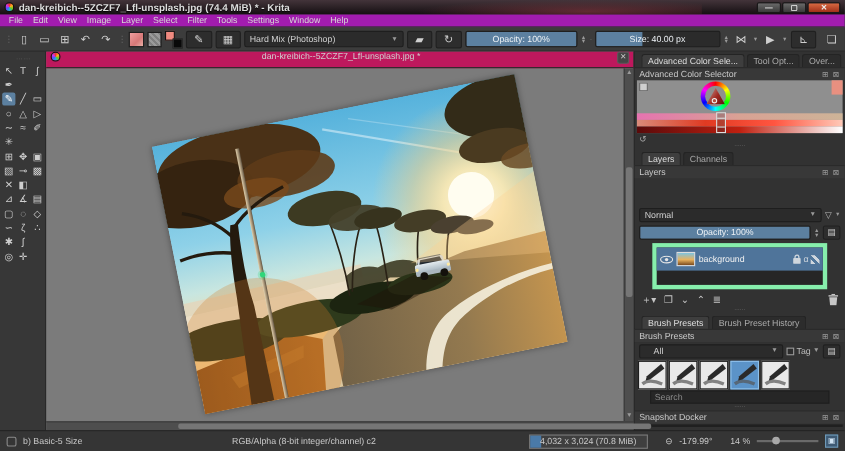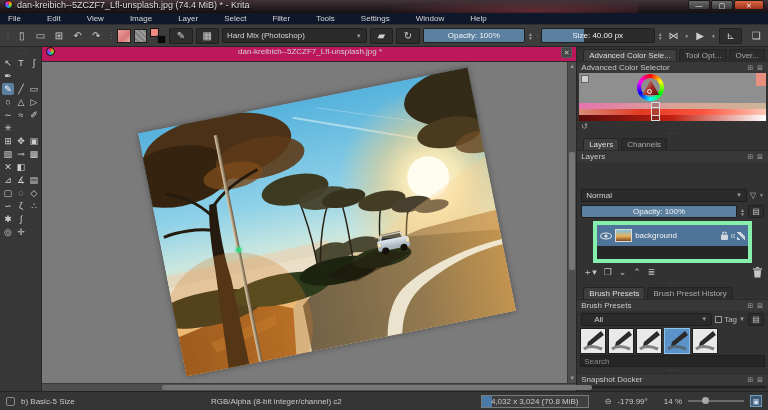--- a/index.html
+++ b/index.html
@@ -2,33 +2,33 @@
 <html><head>
 <meta charset="utf-8">
 <style>
   * { margin:0; padding:0; box-sizing:border-box; }
   html,body { width:768px; height:410px; overflow:hidden; background:#222;
     font-family:"Liberation Sans", sans-serif; -webkit-font-smoothing:antialiased; }
   .app { width:768px; height:410px; display:flex; flex-direction:column; background:#3b3b3b; }
 
   
   .titlebar { height:13px; background:linear-gradient(#43343a,#150f12); position:relative;
-    display:flex; align-items:flex-start; padding:0 4px; color:#ddd; font-size:9px; flex:0 0 13px; }
+    display:flex; align-items:center; padding:0 4px; color:#ddd; font-size:9px; flex:0 0 13px;font-weight:bold; }
   .titlebar::before { content:""; position:absolute; right:130px; top:0; width:260px; height:13px;
     background:radial-gradient(ellipse at 60% 80%, rgba(150,60,70,.55), rgba(0,0,0,0) 70%); }
   .krita-logo { width:9px; height:9px; border-radius:50%; margin-right:4px; flex:0 0 9px;
     background:conic-gradient(#e33,#fa2,#6c2,#2ad,#55f,#c3e,#e33); border:1px solid #111; }
   .tb-title { white-space:nowrap; overflow:hidden; text-shadow:0 1px 1px #000; z-index:1; }
   .winbtns { margin-left:auto; display:flex; gap:1px; z-index:1; }
   .winbtn { width:22px; height:10px; font-size:7px; line-height:9px; text-align:center; color:#eee;
     background:linear-gradient(#6a6a6a,#3a3a3a); border:1px solid #181818; border-radius:2px; }
   .winbtn.close { background:linear-gradient(#d86a43,#a03018); width:30px; }
 
   
-  .menubar { height:12px; background:#0f172a; display:flex; align-items:center; gap:18px;
+  .menubar { height:12px; background:#a21caf; display:flex; align-items:center; gap:1px;
     padding-left:4px; border-bottom:1px solid #2e2e2e; flex:0 0 12px; }
   .mi { font-size:8px; color:#d6d6d6; padding:0 4px; }
 
   
   .toolbar { height:22px; background:#3c3c3c; border-bottom:1px solid #262626; display:flex;
     align-items:center; gap:3px; padding:0 4px; flex:0 0 22px; color:#cfcfcf; }
   .tsep { color:#6f6f6f; font-size:8px; letter-spacing:-1px; }
   .tbtn { width:16px; height:16px; display:flex; align-items:center; justify-content:center;
     font-size:10px; color:#cfcfcf; }
   .chip { width:14px; height:14px; border:1px solid #1f1f1f; }
@@ -136,21 +136,21 @@
   .lbtns .grow { flex:1; }
 
   
   .bp-filter { flex:0 0 16px; }
   .bp-filter .combo { flex:1; height:13px;padding-left:12px; }
   .tagbox { display:flex; align-items:center; gap:2px; color:#bdbdbd; }
   .cb { width:7px; height:7px; border:1px solid #9a9a9a; background:#2d2d2d; }
   .bp-grid { flex:0 0 28px; display:flex; gap:2px; padding:1px 3px; }
   .bcell { width:26px; height:26px; background:#e9e9e9; border:1px solid #1e1e1e; }
   .bcell.sel { background:#5b93c8; border:1px solid #8ec0ea; }
-  .bp-search { flex:0 0 13px; padding:0 3px; }
+  .bp-search { flex:0 0 13px; padding:0 14px; }
   .bp-search input { width:100%; height:12px; background:#262626; border:1px solid #1e1e1e;
     color:#cfcfcf; font-size:8px; padding:0 3px; font-family:"Liberation Sans",sans-serif; }
   .bp-search input::placeholder { color:#8a8a8a; }
 
   
   .snap-list { flex:1 1 14px; background:#262626; margin:1px 2px; border:1px solid #202020; }
   .snap-btns { flex:0 0 17px; display:flex; align-items:center; padding:0 10px; }
   .snap-btns .sp { flex:1; }
   .sbtn { width:15px; height:13px; border:1px solid #4a4a4a; border-radius:2px; background:#3a3a3a;
     color:#cfcfcf; font-size:9px; line-height:12px; text-align:center; }

